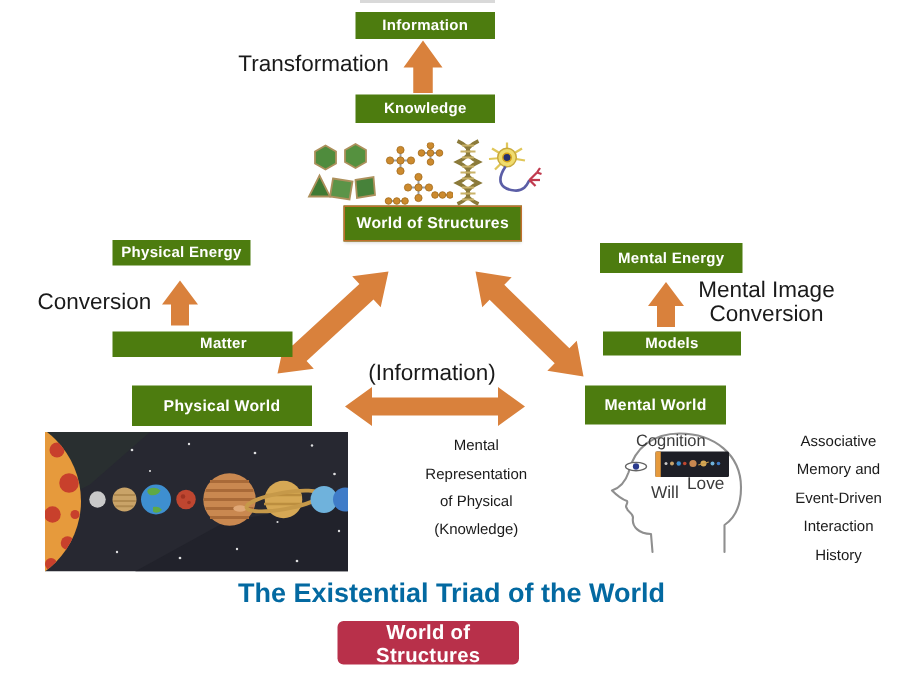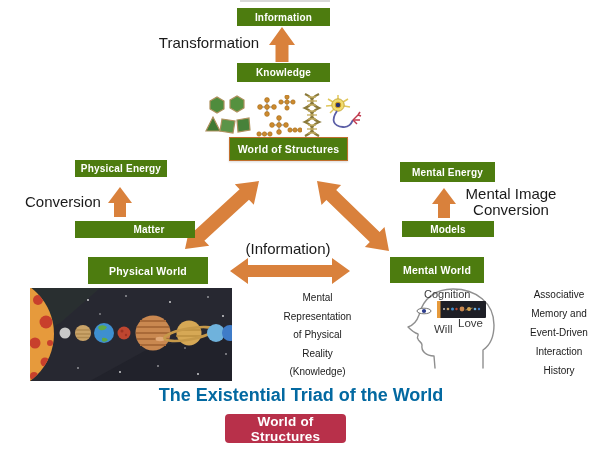--- a/index.html
+++ b/index.html
@@ -197,21 +197,20 @@
       </g>
       <circle cx="186" cy="45" r="9" fill="#6FB2DC"></circle>
       <circle cx="200" cy="45" r="8" fill="#3F7CC8"></circle>
     </g>
   </svg>
 
   <div class="para" style="left:240px;top:289px;width:155px;">
     <div>Mental</div>
     <div>Representation</div>
     <div>of Physical</div>
-    <div>Reality</div>
     <div>(Knowledge)</div>
   </div>
 
   <svg class="abs" style="left:402px;top:284px;" width="100" height="85" viewBox="0 0 100 85">
     <path d="M33,84 L32,72 C24,72 19,67 20,61 C20,58 16,57 16,55 C14,53 17,52 16,50 C13,49 9,46 6,43 C12,41 15,37 17,31 C21,14 34,5 51,5 C74,5 92,19 92,41 C92,55 87,62 81,66 L81,84" fill="none" stroke="#8f8f8f" stroke-width="1.4" stroke-linejoin="round" stroke-linecap="round"></path>
     <ellipse cx="22" cy="27" rx="7" ry="2.8" fill="#ffffff" stroke="#666" stroke-width="0.9"></ellipse>
     <circle cx="22" cy="27" r="2.1" fill="#2B3B8C"></circle>
     <g>
       <rect x="35" y="17" width="49" height="17" rx="1" fill="#1E1F26"></rect>
       <rect x="35" y="17" width="3.5" height="17" fill="#E69A3C"></rect>

